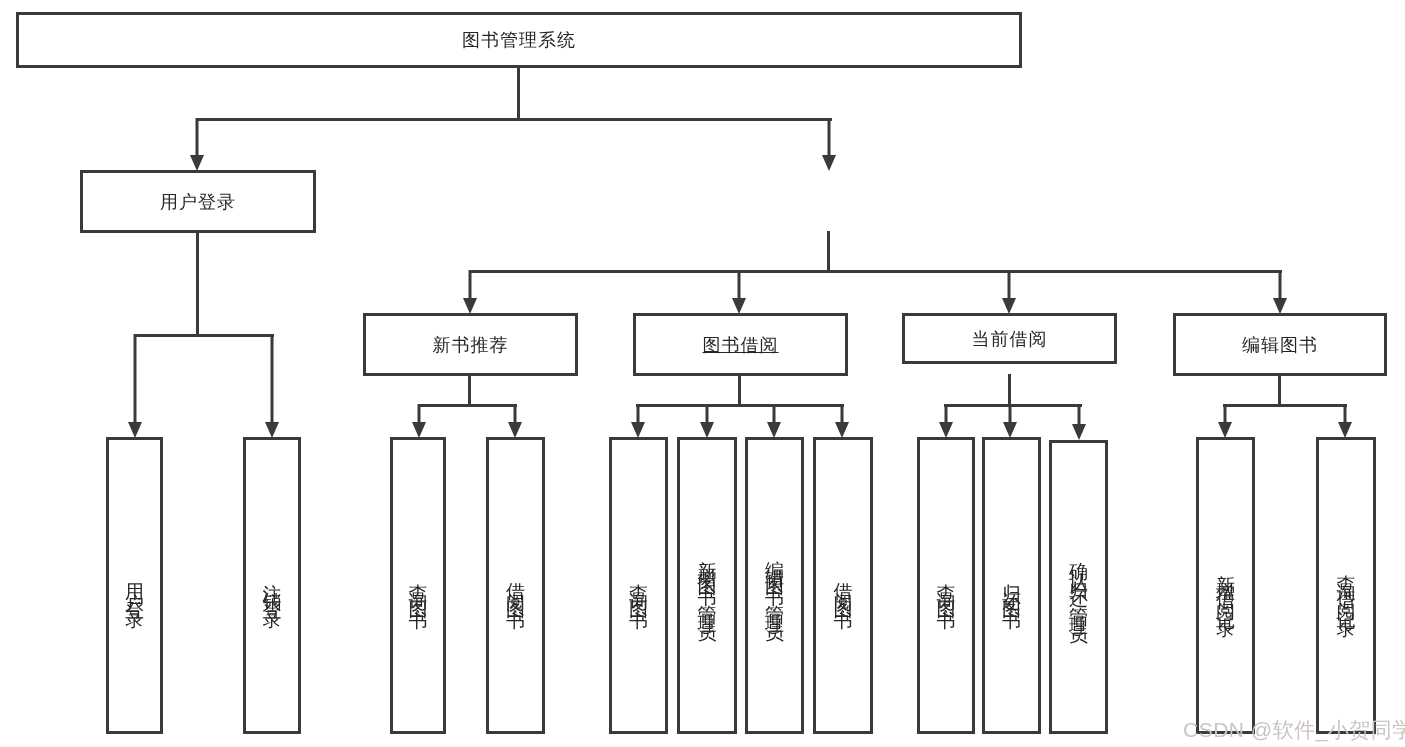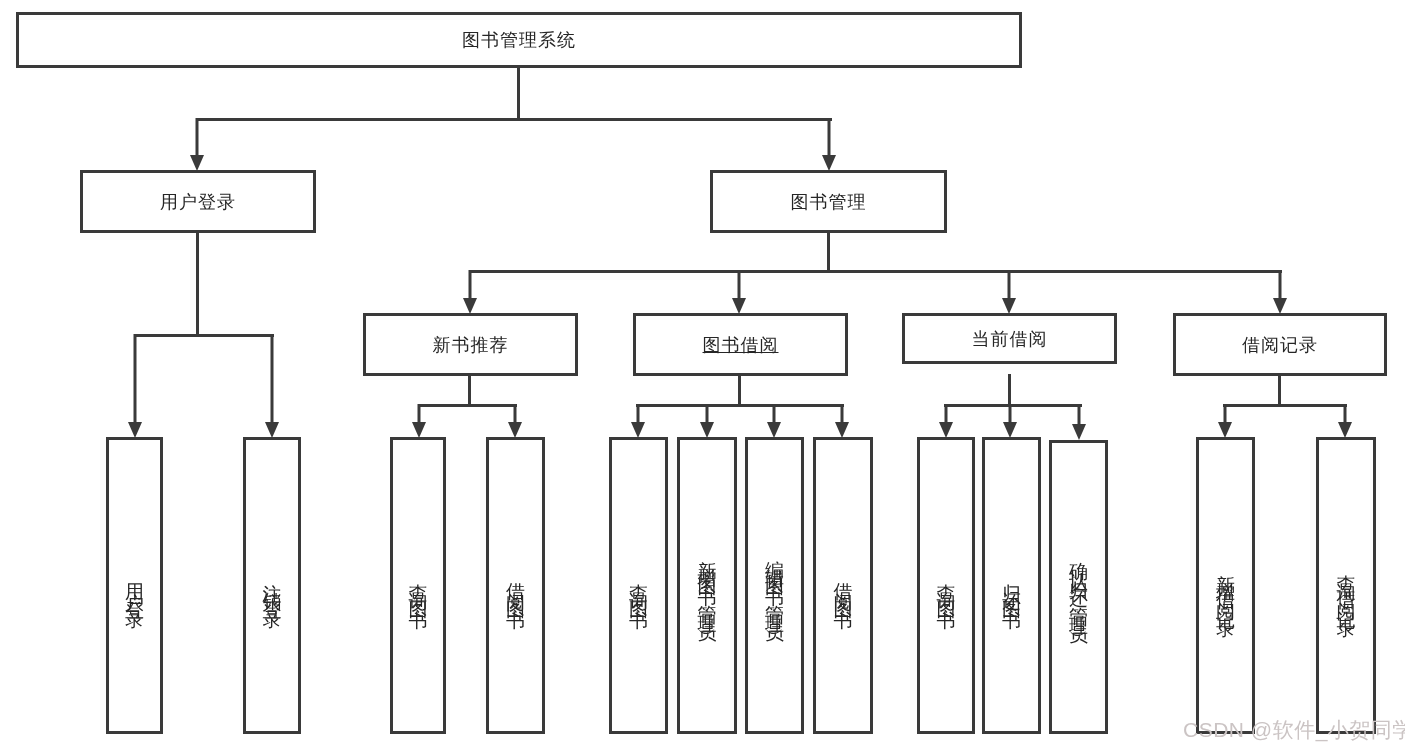--- a/index.html
+++ b/index.html
@@ -82,35 +82,32 @@
 <div id="stage">
 
   <div class="node" style="left:16px;top:12px;width:1006px;height:56px;">
     <span class="h-label">图书管理系统</span>
   </div>
 
   <div class="node" style="left:80px;top:170px;width:236px;height:63px;">
     <span class="h-label">用户登录</span>
   </div>
 
-  <div class="node" style="left:710px;top:170px;width:237px;height:63px;">
-    <span class="h-label">图书管理</span>
-  </div>
 
   <div class="node" style="left:363px;top:313px;width:215px;height:63px;text-align:right;">
     <span class="h-label">新书推荐</span>
   </div>
   <div class="node" style="left:633px;top:313px;width:215px;height:63px;text-decoration:underline;">
     <span class="h-label">图书借阅</span>
   </div>
   <div class="node" style="left:902px;top:313px;width:215px;height:51px;">
     <span class="h-label">当前借阅</span>
   </div>
   <div class="node" style="left:1173px;top:313px;width:214px;height:63px;">
-    <span class="h-label">借阅记录</span>
+    <span class="h-label">编辑图书</span>
   </div>
 
   <div class="node" style="left:106px;top:437px;width:57px;height:297px;">
     <span class="v-label">用户登录</span>
   </div>
   <div class="node" style="left:243px;top:437px;width:58px;height:297px;">
     <span class="v-label">注销登录</span>
   </div>
 
   <div class="node" style="left:390px;top:437px;width:56px;height:297px;">

